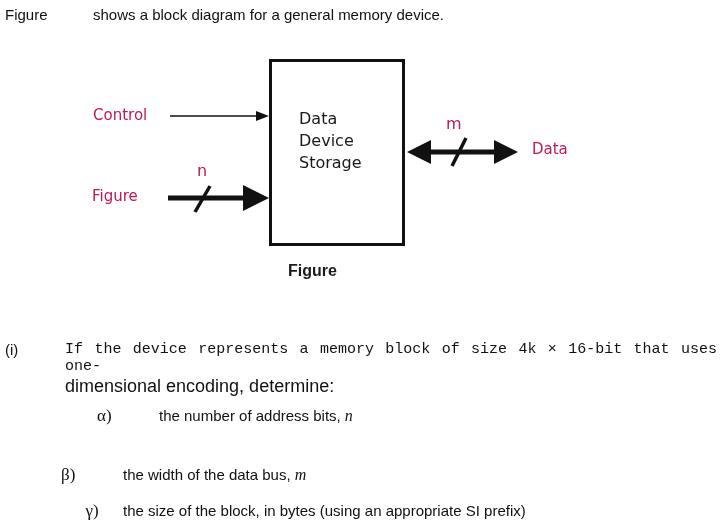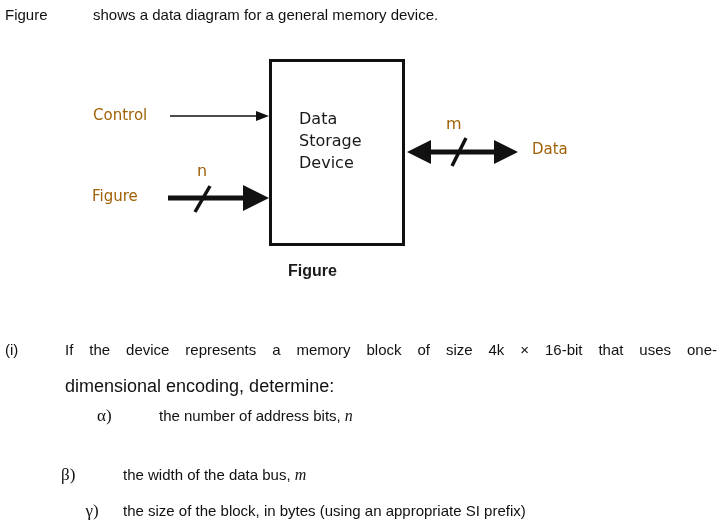--- a/index.html
+++ b/index.html
@@ -34,21 +34,21 @@
   .device-box .boxtext {
     padding: 46px 0 0 27px;
     font-family: "DejaVu Sans", sans-serif;
     font-size: 16px; line-height: 22px;
     color: #1a1a1a;
   }
 
   .diag-label {
     font-family: "DejaVu Sans", sans-serif;
     font-size: 15px; line-height: 1;
-    color: #a16207;
+    color: #be185d;
     white-space: nowrap;
   }
   .lbl-control { left: 93px;  top: 108px; }
   .lbl-address { left: 92px;  top: 189px; }
   .lbl-n       { left: 197px; top: 163px; font-size: 16px; }
   .lbl-m       { left: 446px; top: 116px; font-size: 16px; }
   .lbl-data    { left: 532px; top: 142px; }
 
   .fig-caption {
     left: 288px; top: 262px;
@@ -57,20 +57,21 @@
   }
 
   
   .qnum { left: 5px; top: 341px; font-size: 15px; }
   .qline1 {
     left: 65px; top: 341px; width: 652px;
     font-size: 15px;
     text-align: justify;
     text-align-last: justify;
     white-space: normal;
+    font-family: Liberation Mono, monospace;
   }
   .qline2 { left: 65px; top: 376px; font-size: 18px; }
 
   .sub-item { left: 61px; font-size: 15px; white-space: nowrap; }
   .sub-alpha { top: 406px; margin-left: 36px; }
   .sub-beta  { top: 465px; }
   .sub-gamma { top: 501px; text-align: center; }
   .sub-item .greek {
     display: inline-block; width: 62px;
     font-family: "Liberation Serif", serif;
@@ -80,21 +81,21 @@
     font-family: "Liberation Serif", serif;
     font-style: italic;
     font-size: 16px;
     margin-left: 4px;
   }
 </style>
 </head>
 <body>
 
 <div class="abs intro">
-  <span class="figword">Figure</span><span>shows a data diagram for a general memory device.</span>
+  <span class="figword">Figure</span><span>shows a block diagram for a general memory device.</span>
 </div>
 
 <svg class="abs arrow-layer" width="722" height="310" viewBox="0 0 722 310" xmlns="http://www.w3.org/2000/svg">
   <g stroke="#111111" fill="#111111">
     <line x1="170" y1="116" x2="259" y2="116" stroke-width="1.5"></line>
     <polygon points="269,116 256,111 256,121" stroke="none"></polygon>
   </g>
   <g stroke="#111111" fill="#111111">
     <line x1="168" y1="198" x2="246" y2="198" stroke-width="5"></line>
     <polygon points="269,198 243,185 243,211" stroke="none"></polygon>
@@ -104,22 +105,22 @@
     <line x1="423" y1="152" x2="502" y2="152" stroke-width="5"></line>
     <polygon points="407,152 431,140 431,164" stroke="none"></polygon>
     <polygon points="518,152 494,140 494,164" stroke="none"></polygon>
     <line x1="452" y1="166" x2="466" y2="138" stroke-width="3.5"></line>
   </g>
 </svg>
 
 <div class="abs device-box">
   <div class="boxtext">
     <div>Data</div>
+    <div>Device</div>
     <div>Storage</div>
-    <div>Device</div>
   </div>
 </div>
 
 <div class="abs diag-label lbl-control">Control</div>
 <div class="abs diag-label lbl-address">Figure</div>
 <div class="abs diag-label lbl-n">n</div>
 <div class="abs diag-label lbl-m">m</div>
 <div class="abs diag-label lbl-data">Data</div>
 
 <div class="abs fig-caption">Figure</div>

